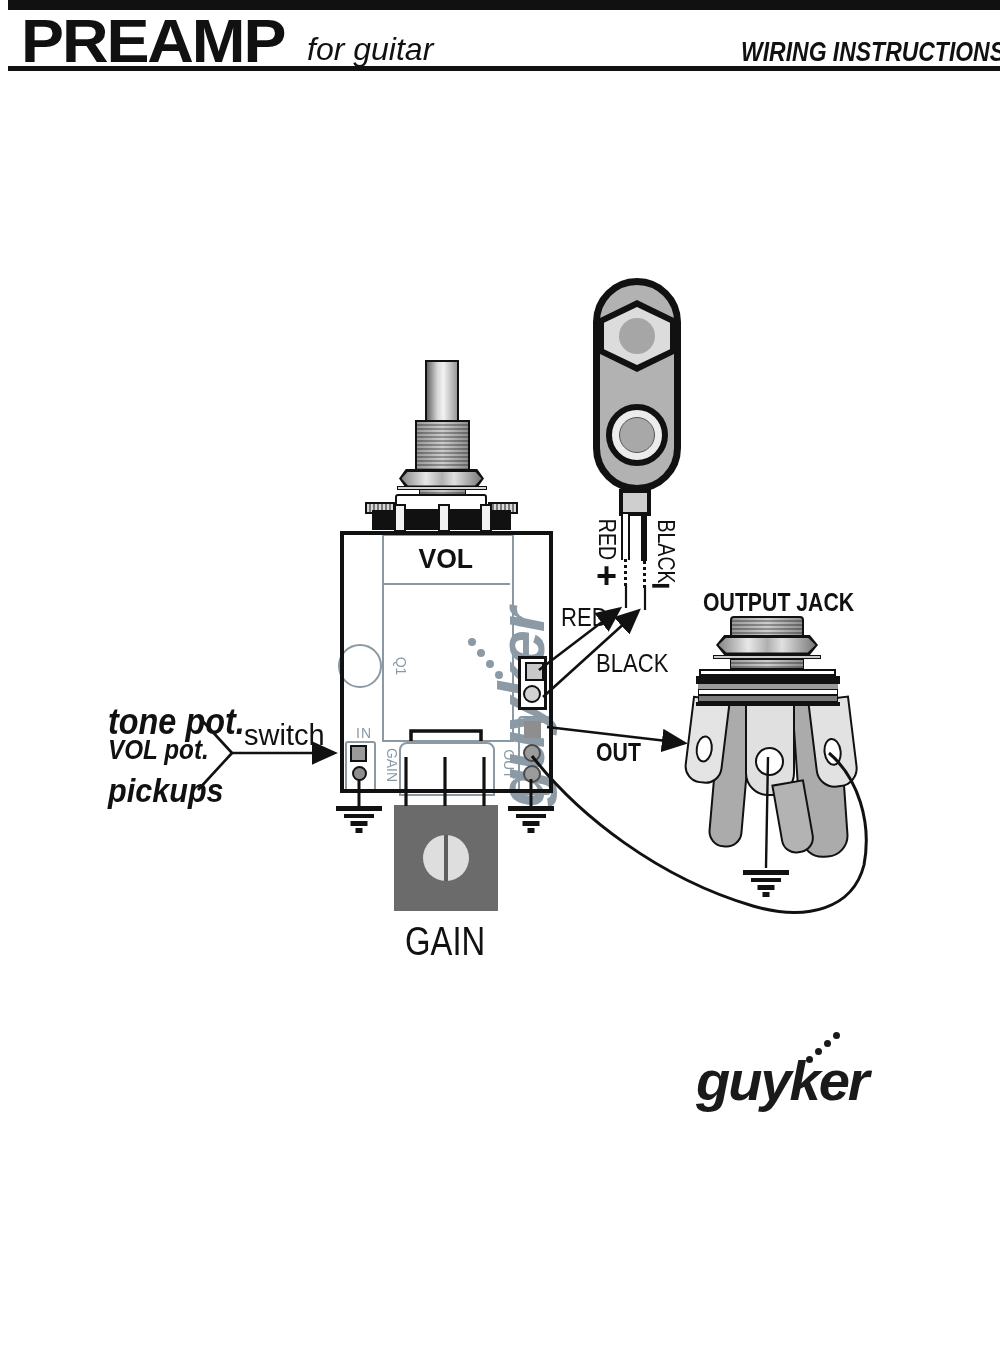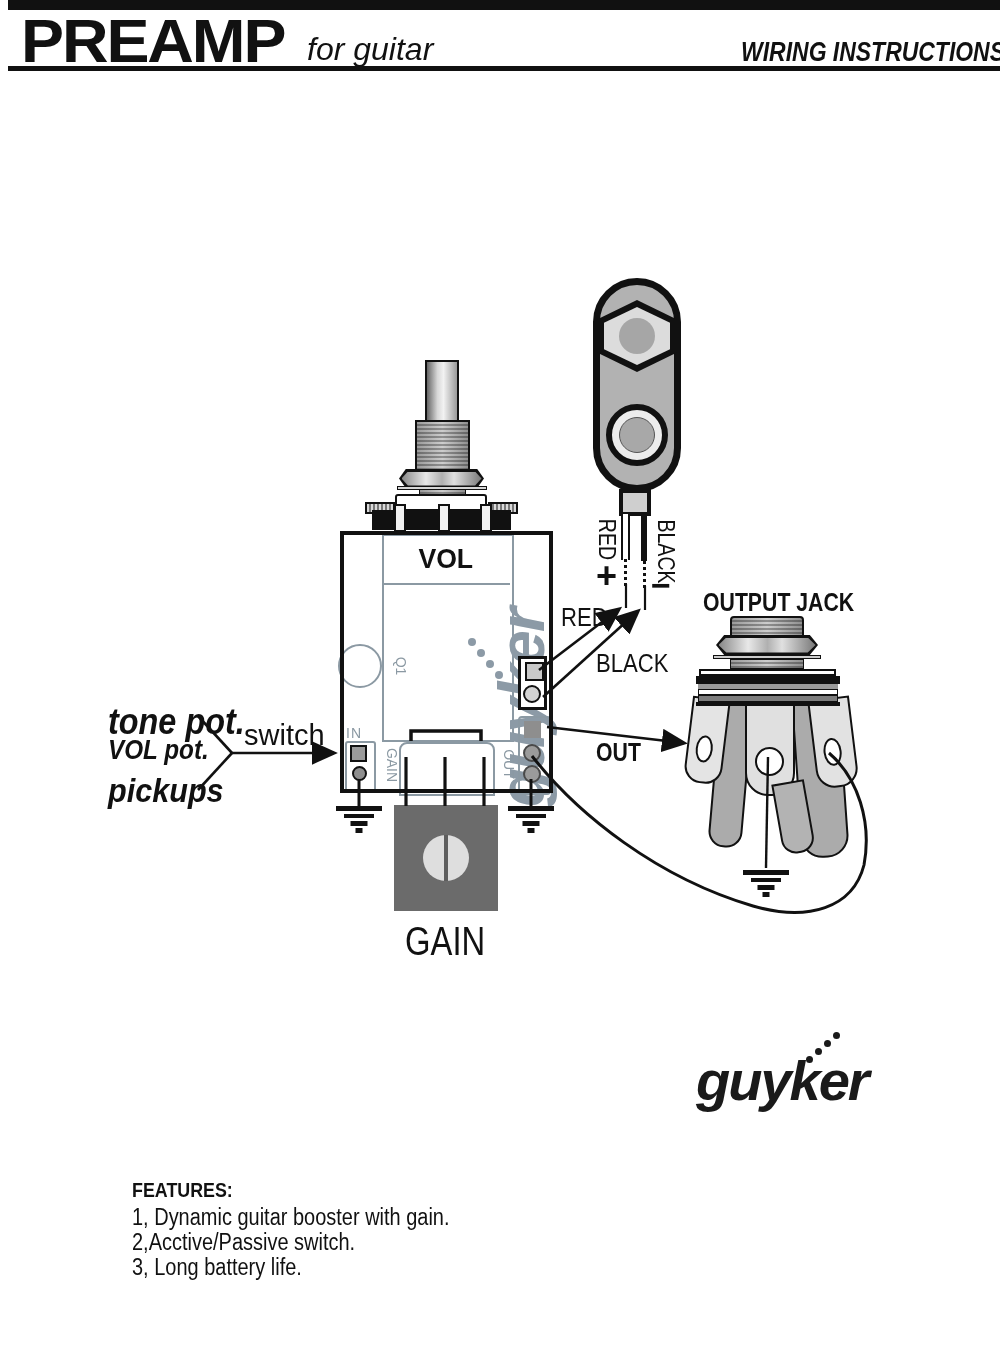--- a/index.html
+++ b/index.html
@@ -87,21 +87,21 @@
     <span>guyker</span>
     <i style="left:128px;top:10px;width:8px;height:8px;background:#8c9aa6;"></i>
     <i style="left:139px;top:1px;width:8px;height:8px;background:#8c9aa6;"></i>
     <i style="left:150px;top:-8px;width:8px;height:8px;background:#8c9aa6;"></i>
     <i style="left:161px;top:-17px;width:8px;height:8px;background:#8c9aa6;"></i>
   </div>
 
   <div class="abs" style="left:374px;top:543px;width:128px;text-align:center;font-size:28px;font-weight:bold;z-index:3;">
        <span style="display:inline-block;transform:scaleX(0.95);">VOL</span></div>
   <div class="abs silk" style="left:378px;top:658px;width:30px;text-align:center;font-size:14px;transform:rotate(90deg);z-index:3;">Q1</div>
-  <div class="abs silk" style="left:338px;top:725px;width:26px;text-align:left;font-size:14px;letter-spacing:1px;z-index:3;">IN</div>
+  <div class="abs silk" style="left:338px;top:725px;width:26px;text-align:right;font-size:14px;letter-spacing:1px;z-index:3;">IN</div>
   <div class="abs silk" style="left:361px;top:757px;width:45px;text-align:center;font-size:14px;transform:rotate(90deg);z-index:3;">GAIN</div>
   <div class="abs silk" style="left:481px;top:756px;width:40px;text-align:center;font-size:14px;transform:rotate(90deg);z-index:3;">OUT</div>
 
   <div class="abs" style="left:510px;top:656px;width:29px;height:54px;border:3px solid #111;background:#fff;box-sizing:border-box;z-index:3;"></div>
   <div class="pad-sq" style="left:517px;top:662px;width:15px;height:15px;z-index:4;"></div>
   <div class="pad-ci" style="left:515px;top:685px;width:18px;height:18px;z-index:4;box-sizing:content-box;width:14px;height:14px;"></div>
 
   <div class="abs" style="left:516px;top:721px;width:17px;height:17px;background:#8e8e8e;z-index:4;"></div>
   <div class="abs" style="left:515px;top:744px;width:14px;height:14px;background:#9b9b9b;border:2px solid #4a4a4a;border-radius:50%;z-index:4;"></div>
   <div class="abs" style="left:515px;top:765px;width:14px;height:14px;background:#9b9b9b;border:2px solid #4a4a4a;border-radius:50%;z-index:4;"></div>
@@ -212,20 +212,14 @@
   </svg>
 
   <div class="glogo" style="left:688px;top:1048px;font-size:56px;color:#1a1a1a;">
     <span>guyker</span>
     <i style="left:110px;top:8px;width:7px;height:7px;background:#1a1a1a;"></i>
     <i style="left:119px;top:0px;width:7px;height:7px;background:#1a1a1a;"></i>
     <i style="left:128px;top:-8px;width:7px;height:7px;background:#1a1a1a;"></i>
     <i style="left:137px;top:-16px;width:7px;height:7px;background:#1a1a1a;"></i>
   </div>
 
-  <div class="abs" style="left:124px;top:1178px;width:600px;">
-    <div class="cond" style="font-size:21px;font-weight:bold;margin-bottom:3px;">FEATURES:</div>
-    <div class="cond" style="font-size:23.5px;line-height:25px;">1, Dynamic guitar booster with gain.</div>
-    <div class="cond" style="font-size:23.5px;line-height:25px;">2,Acctive/Passive switch.</div>
-    <div class="cond" style="font-size:23.5px;line-height:25px;">3, Long battery life.</div>
-  </div>
 
 </div>
 
 </body></html>

